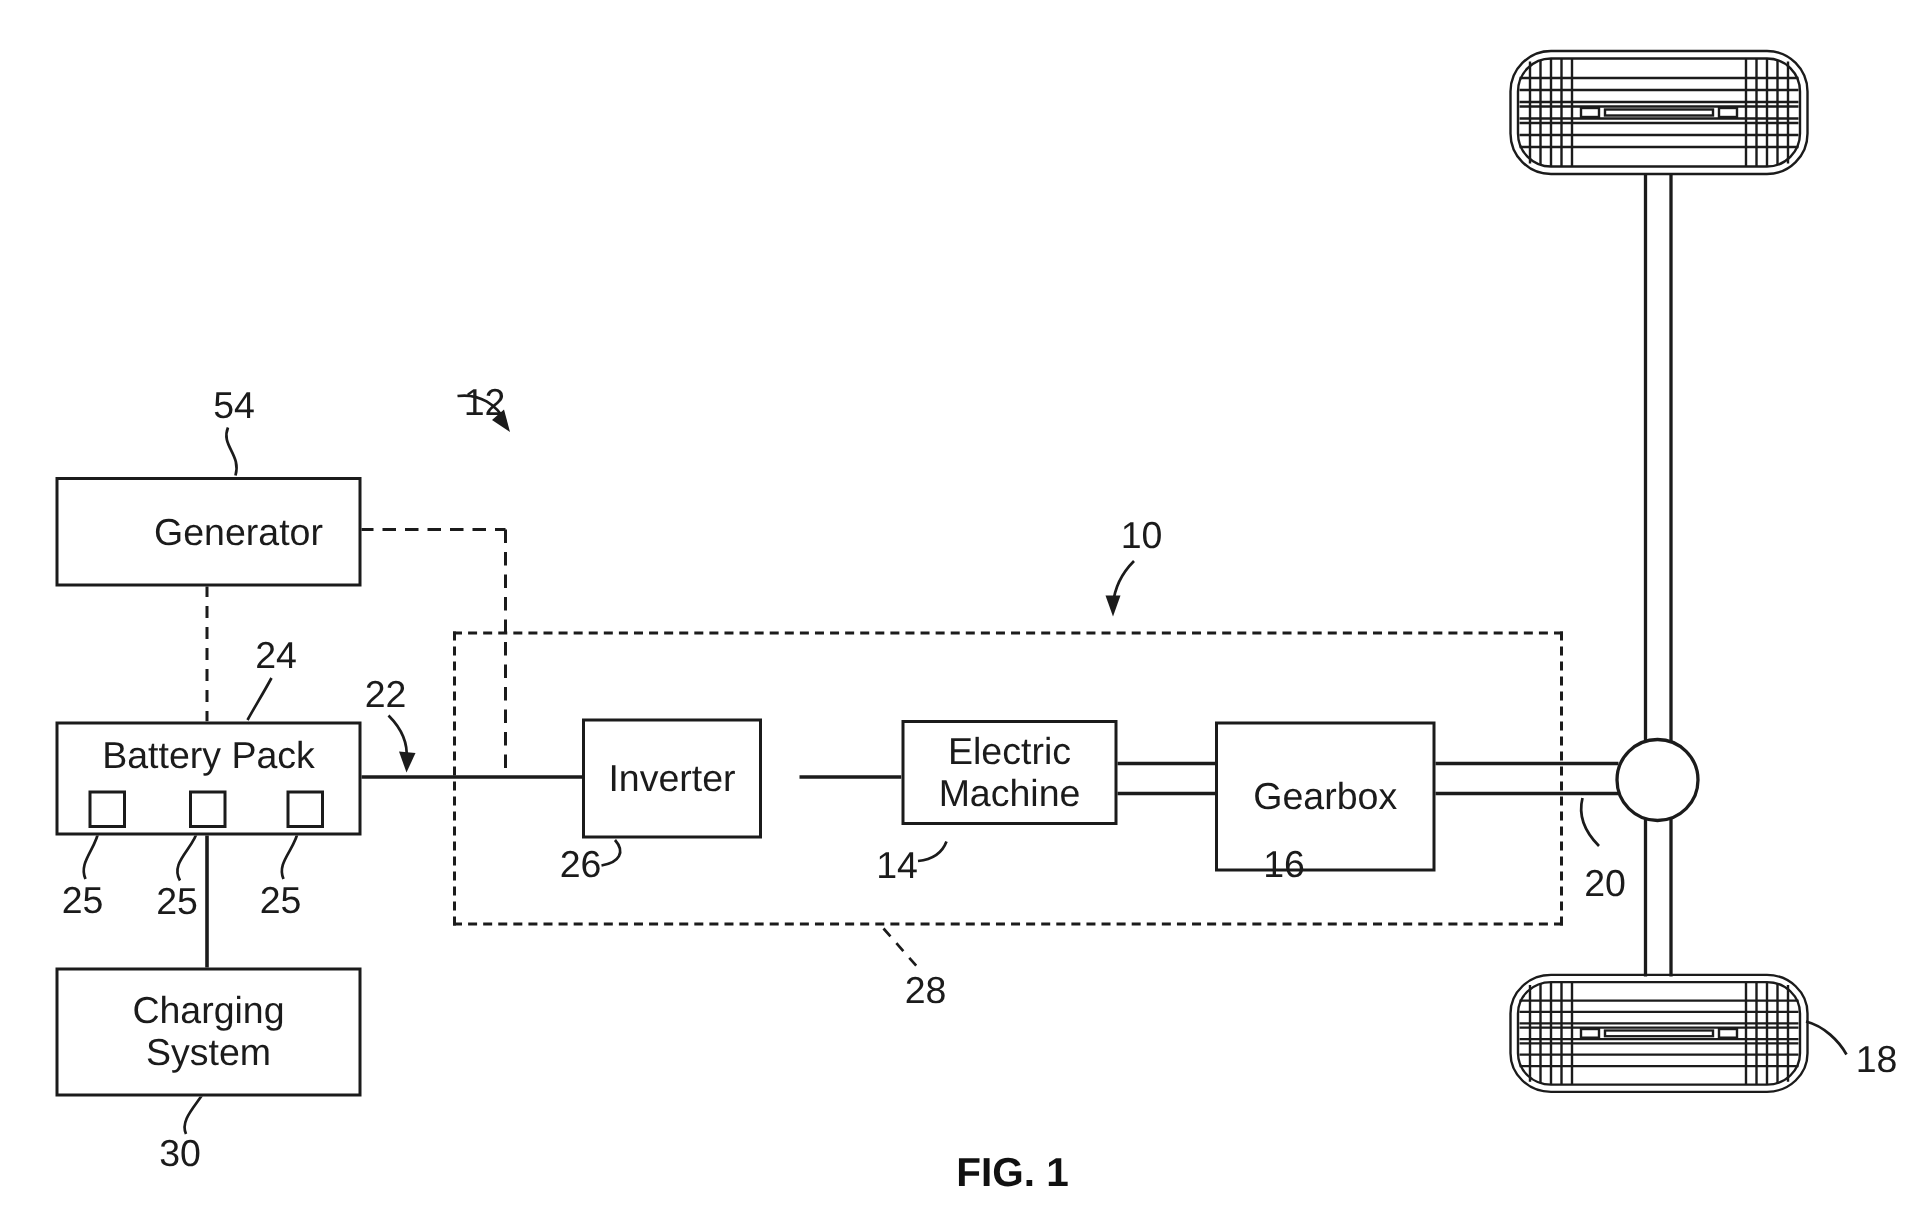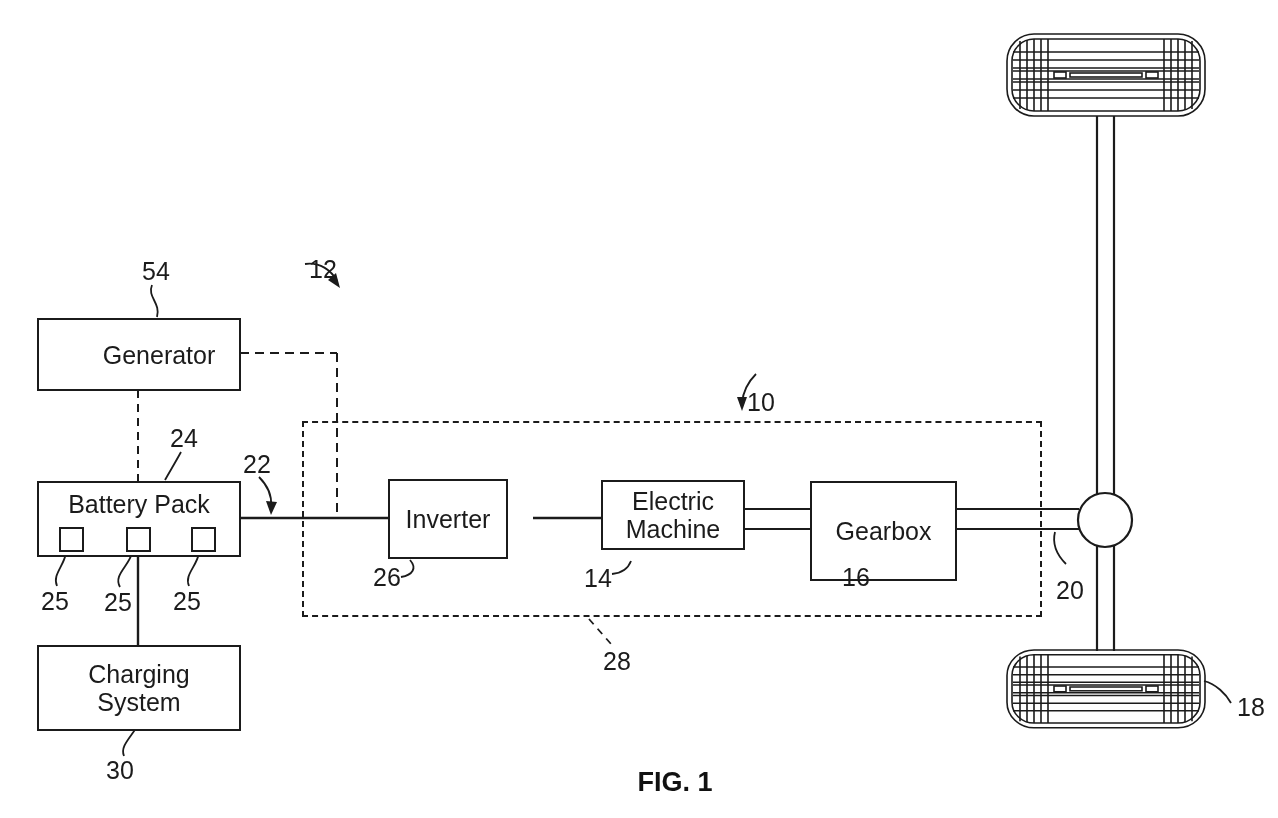--- a/index.html
+++ b/index.html
@@ -120,21 +120,21 @@
   </div>
 
   <div class="box" style="left:810px;top:481px;width:147px;height:100px;">
     <span class="block-label">Gearbox</span>
   </div>
 
   <span class="refnum" style="left:156px;top:271px;">54</span>
   <span class="refnum" style="left:292px;top:269px;margin-left:31px;">12</span>
   <span class="refnum" style="left:184px;top:438px;">24</span>
   <span class="refnum" style="left:257px;top:464px;">22</span>
-  <span class="refnum" style="left:761px;top:358px;margin-top:44px;">10</span>
+  <span class="refnum" style="left:761px;top:358px;">10</span>
   <span class="refnum" style="left:55px;top:601px;">25</span>
   <span class="refnum" style="left:118px;top:602px;">25</span>
   <span class="refnum" style="left:187px;top:601px;">25</span>
   <span class="refnum" style="left:387px;top:577px;">26</span>
   <span class="refnum" style="left:598px;top:578px;">14</span>
   <span class="refnum" style="left:812px;top:577px;margin-left:44px;">16</span>
   <span class="refnum" style="left:1070px;top:578px;margin-top:12px;">20</span>
   <span class="refnum" style="left:1251px;top:707px;">18</span>
   <span class="refnum" style="left:120px;top:770px;">30</span>
   <span class="refnum" style="left:617px;top:661px;">28</span>

